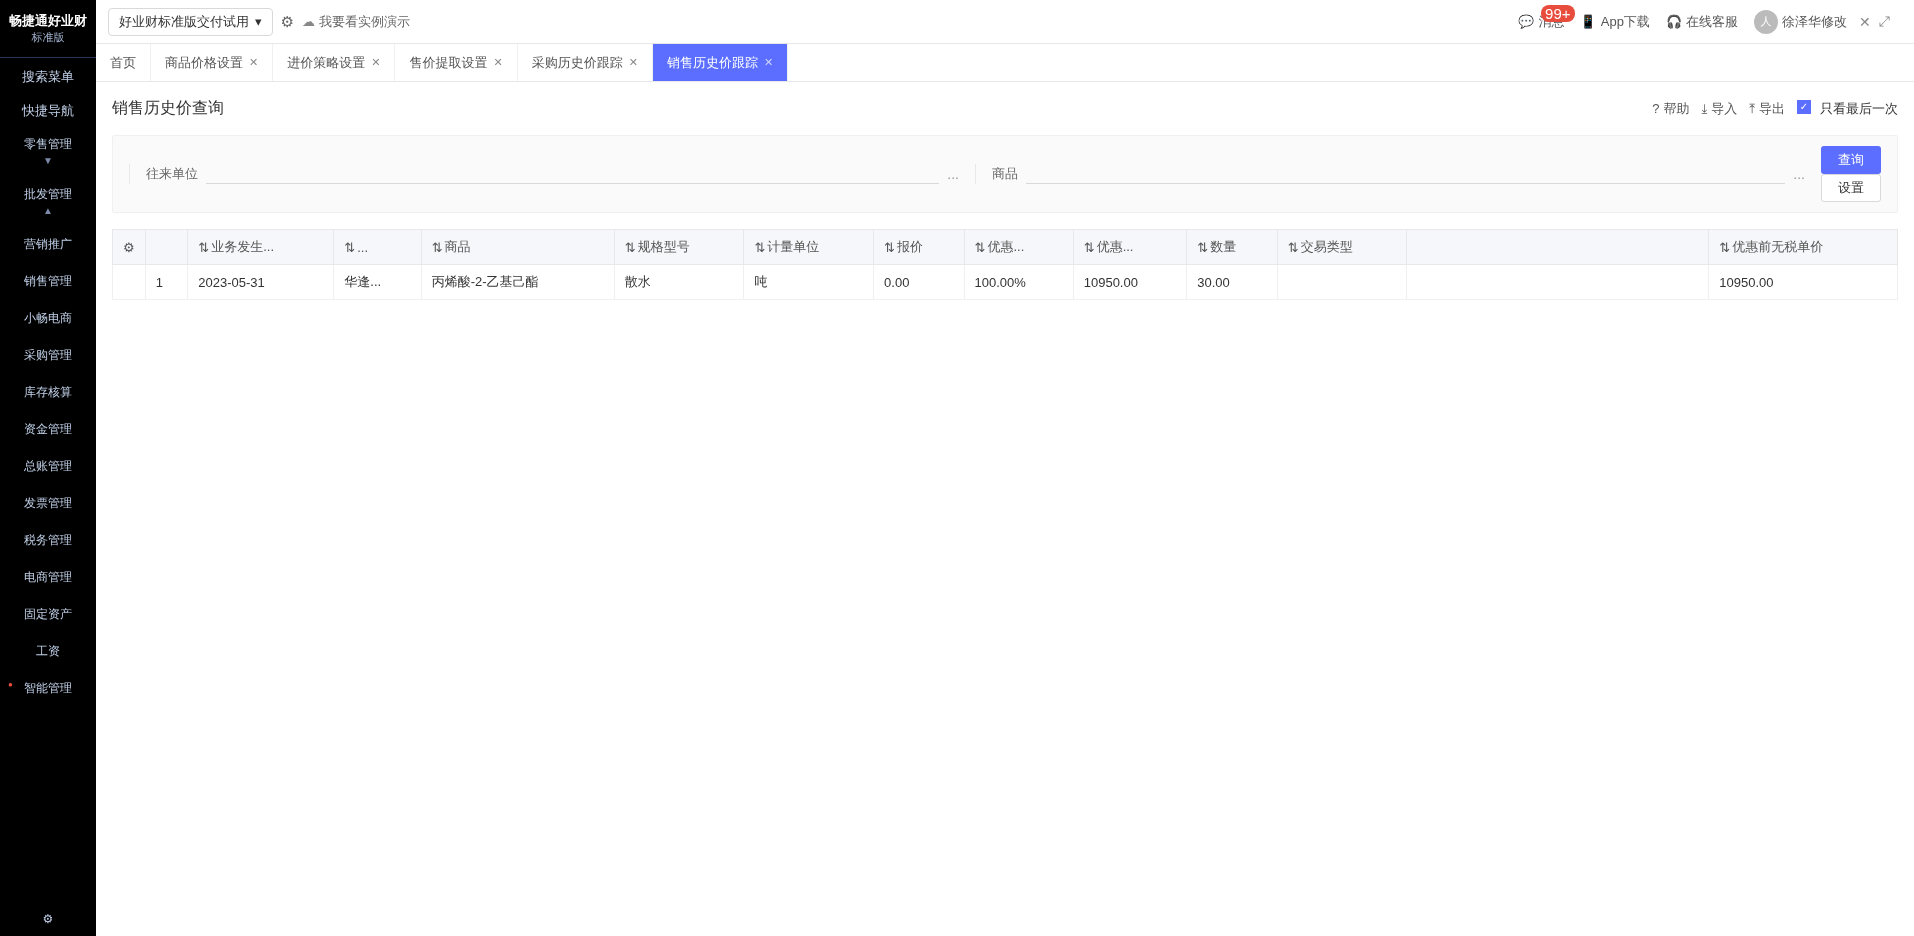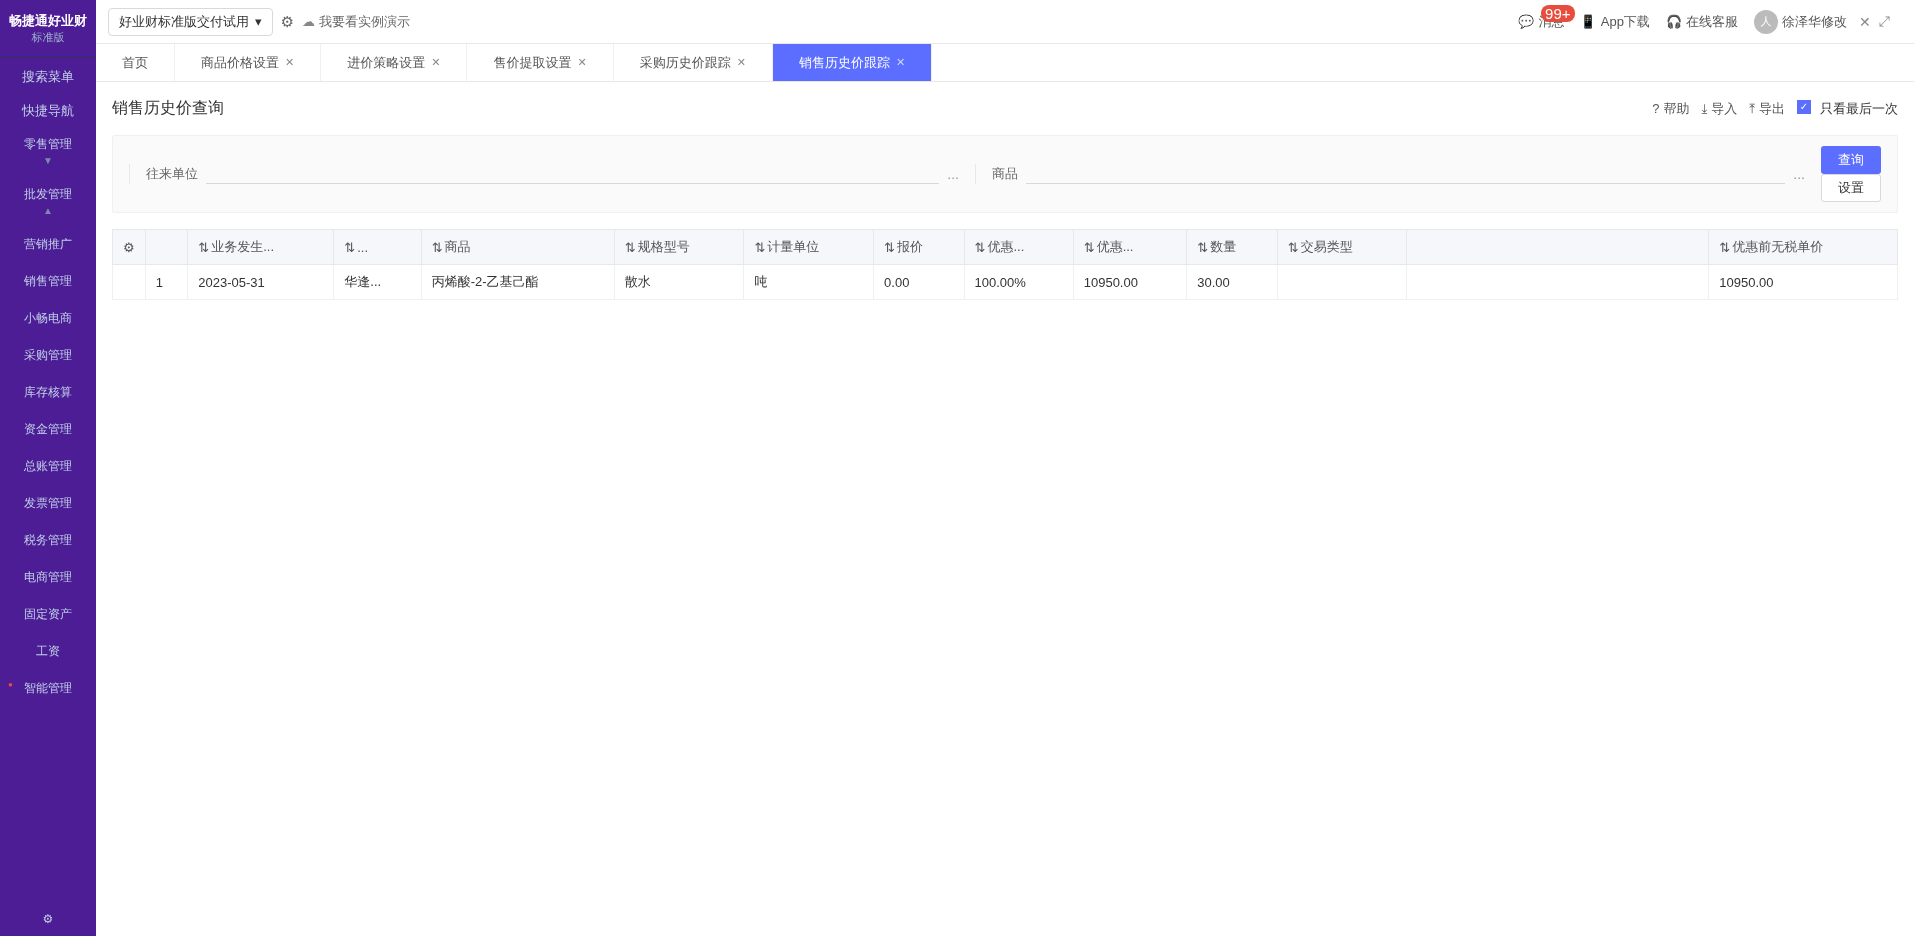--- a/index.html
+++ b/index.html
@@ -1,19 +1,19 @@
 <!DOCTYPE html>
 <html><head>
   <meta charset="utf-8">
   <style>
     * { box-sizing: border-box; margin: 0; padding: 0; }
     body { font-family: "Microsoft YaHei", "PingFang SC", sans-serif; font-size: 13px; background: #f0f2f5; color: #333; display: flex; height: 936px; overflow: hidden; }
 
     
-    .sidebar { width: 96px; background: #4c1d95; color: #fff; display: flex; flex-direction: column; flex-shrink: 0; height: 100%; }
+    .sidebar { width: 96px; background: #000000; color: #fff; display: flex; flex-direction: column; flex-shrink: 0; height: 100%; }
     .sidebar-logo { padding: 12px 8px; text-align: center; border-bottom: 1px solid #2a3558; }
     .sidebar-logo .logo-text { font-size: 11px; color: #a0b0cc; line-height: 1.4; }
     .sidebar-logo .logo-name { font-size: 13px; color: #fff; font-weight: bold; }
     .sidebar-search { padding: 10px 8px; text-align: center; font-size: 13px; color: #c0d0e8; cursor: pointer; }
     .sidebar-nav { padding: 6px 8px; text-align: center; font-size: 13px; color: #c0d0e8; cursor: pointer; }
     .sidebar-item { padding: 10px 4px; text-align: center; font-size: 12px; color: #c0d0e8; cursor: pointer; display: flex; flex-direction: column; align-items: center; gap: 2px; }
     .sidebar-item.has-dot { position: relative; }
     .sidebar-item.has-dot::before { content: '●'; color: #e74c3c; position: absolute; left: 8px; top: 10px; font-size: 8px; }
     .sidebar-expand { font-size: 10px; color: #7a8aaa; }
     .sidebar-bottom { margin-top: auto; padding: 10px 4px; text-align: center; font-size: 12px; color: #c0d0e8; cursor: pointer; }
@@ -29,21 +29,21 @@
     .topbar-demo { display: flex; align-items: center; gap: 4px; color: #666; font-size: 13px; cursor: pointer; }
     .topbar-demo .demo-icon { color: #888; }
     .topbar-right { display: flex; align-items: center; gap: 16px; }
     .topbar-btn { display: flex; align-items: center; gap: 4px; font-size: 13px; color: #555; cursor: pointer; position: relative; }
     .badge { background: #e74c3c; color: #fff; font-size: 15px; border-radius: 8px; padding: 0 4px; min-width: 18px; text-align: center; position: absolute; top: -8px; right: -10px; }
     .topbar-user { display: flex; align-items: center; gap: 4px; font-size: 13px; color: #555; cursor: pointer; }
     .user-avatar { width: 24px; height: 24px; border-radius: 50%; background: #bbb; display: flex; align-items: center; justify-content: center; font-size: 11px; color: #fff; }
 
     
     .tabbar { background: #fff; display: flex; align-items: center; border-bottom: 1px solid #e8e8e8; flex-shrink: 0; height: 38px; overflow: hidden; }
-    .tab { display: flex; align-items: center; padding: 0 26px; height: 38px; font-size: 13px; color: #555; cursor: pointer; border-right: 1px solid #f0f0f0; white-space: nowrap; justify-content: center; }
+    .tab { display: flex; align-items: center; padding: 0 14px; height: 38px; font-size: 13px; color: #555; cursor: pointer; border-right: 1px solid #f0f0f0; white-space: nowrap; justify-content: center; }
     .tab.active { background: #5b6eff; color: #fff; }
     .tab .tab-close { margin-left: 6px; font-size: 11px; cursor: pointer; opacity: 0.7; }
     .tab.active .tab-close { color: #fff; }
     .tab-home { font-size: 13px; }
 
     
     .content { flex: 1; background: #fff; padding: 16px; overflow: auto; position: relative; }
 
     
     .page-header { display: flex; align-items: center; justify-content: space-between; margin-bottom: 16px; }

